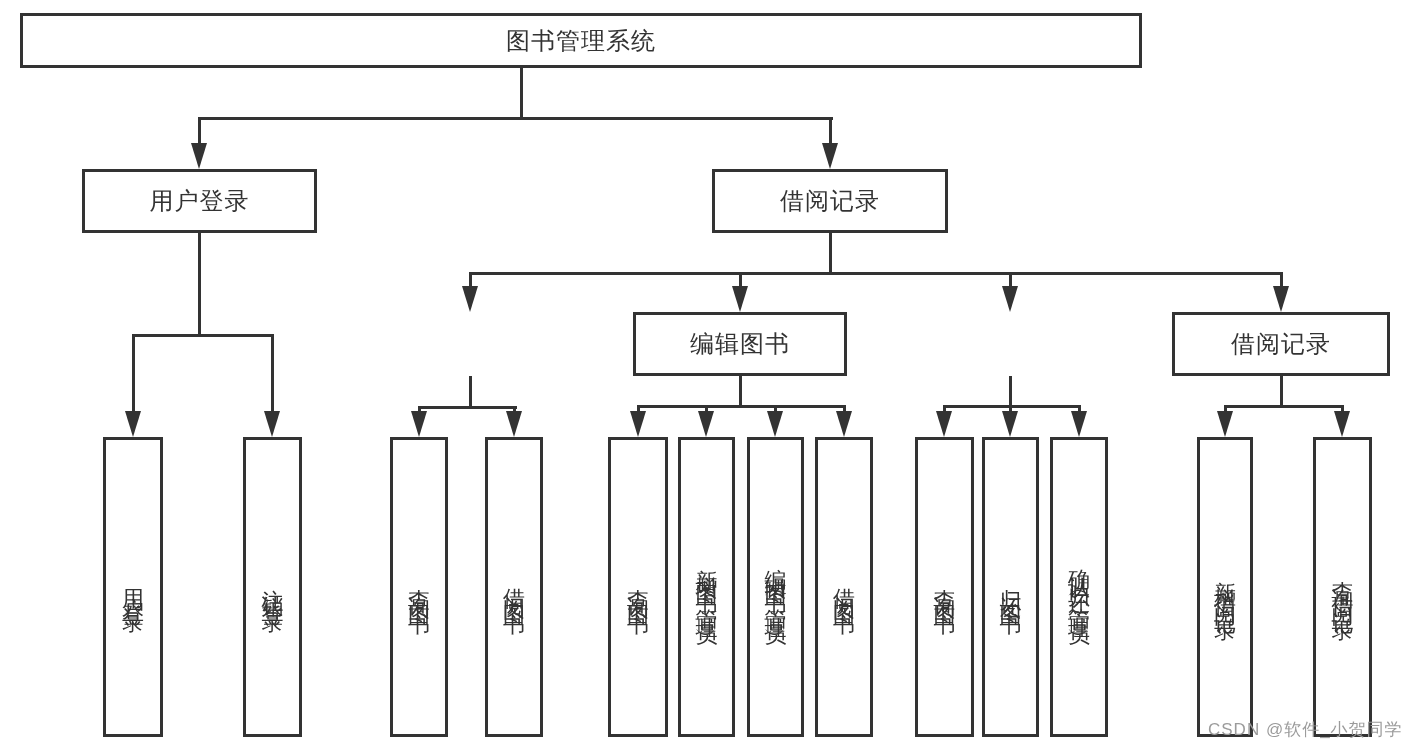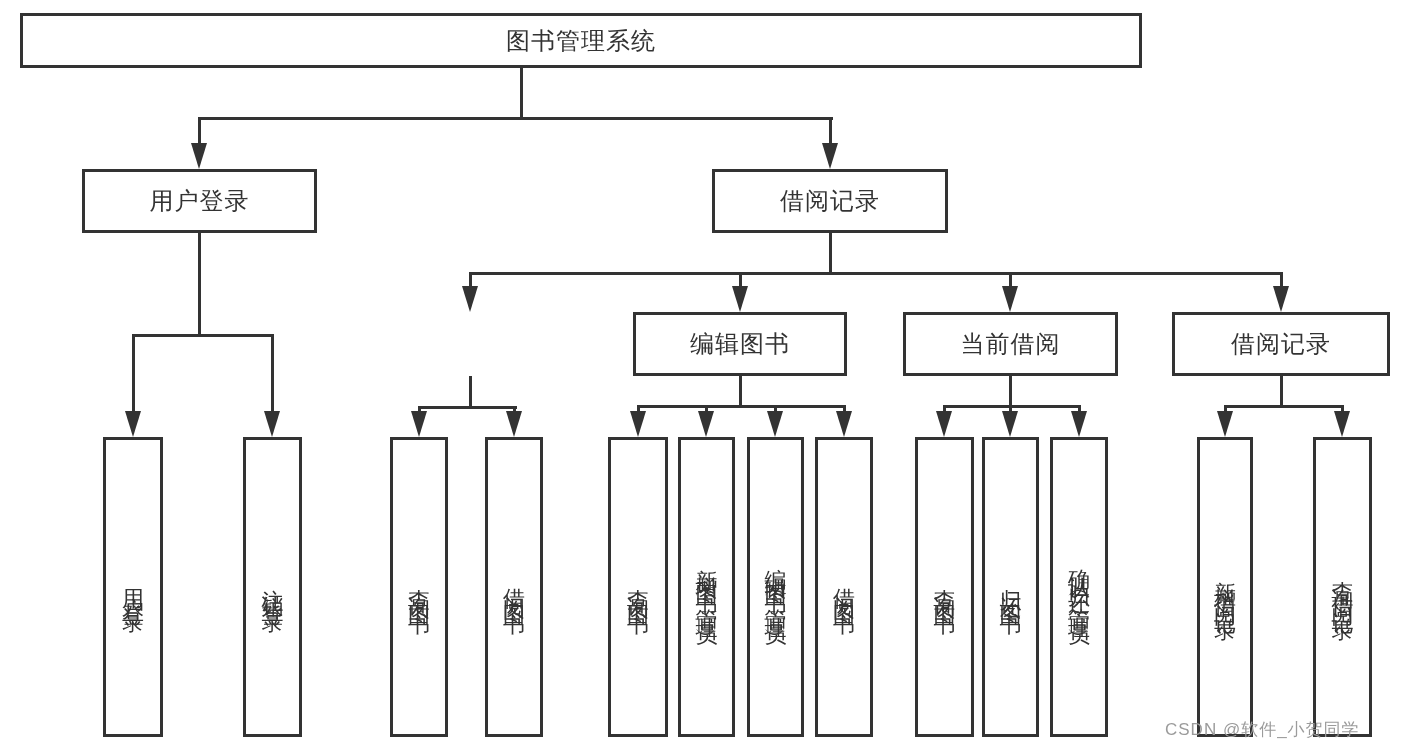--- a/index.html
+++ b/index.html
@@ -17,36 +17,35 @@
     writing-mode:vertical-rl;text-orientation:mixed;
     font-size:22px;letter-spacing:8px;line-height:1;
   }
   .ln{position:absolute;background:var(--line,#333);}
   .ar{
     position:absolute;width:0;height:0;
     border-left:8px solid transparent;border-right:8px solid transparent;
     border-top:26px solid var(--line,#333);
   }
   .watermark{
-    position:absolute;left:1165px;top:718px;z-index:5;
+    position:absolute;left:1208px;top:718px;z-index:5;
     font-size:17px;color:var(--watermark,#9b9b9b);letter-spacing:1px;white-space:nowrap;
   }
 </style>
 </head>
 <body>
 
 <div id="canvas">
 
   <div class="box hbox" style="left:20px;top:13px;width:1122px;height:55px">图书管理系统</div>
 
   <div class="box hbox" style="left:82px;top:169px;width:235px;height:64px">用户登录</div>
   <div class="box hbox" style="left:712px;top:169px;width:236px;height:64px">借阅记录</div>
 
   <div class="box hbox" style="left:633px;top:312px;width:214px;height:64px">编辑图书</div>
-  <div class="box hbox" style="left:903px;top:312px;width:215px;height:64px">当前借阅</div>
   <div class="box hbox" style="left:1172px;top:312px;width:218px;height:64px">借阅记录</div>
 
   <div class="box vbox" style="left:103px;top:437px;width:60px;height:300px">用户登录</div>
   <div class="box vbox" style="left:243px;top:437px;width:59px;height:300px">注销登录</div>
 
   <div class="box vbox" style="left:390px;top:437px;width:58px;height:300px">查询图书</div>
   <div class="box vbox" style="left:485px;top:437px;width:58px;height:300px">借阅图书</div>
 
   <div class="box vbox" style="left:608px;top:437px;width:60px;height:300px">查询图书</div>
   <div class="box vbox" style="left:678px;top:437px;width:57px;height:300px">新增图书（管理员）</div>

